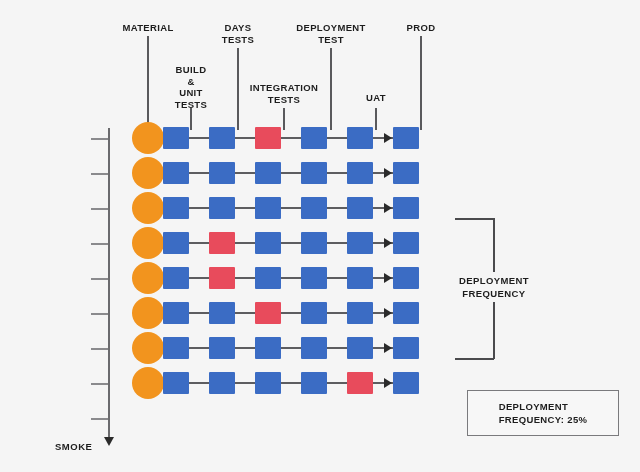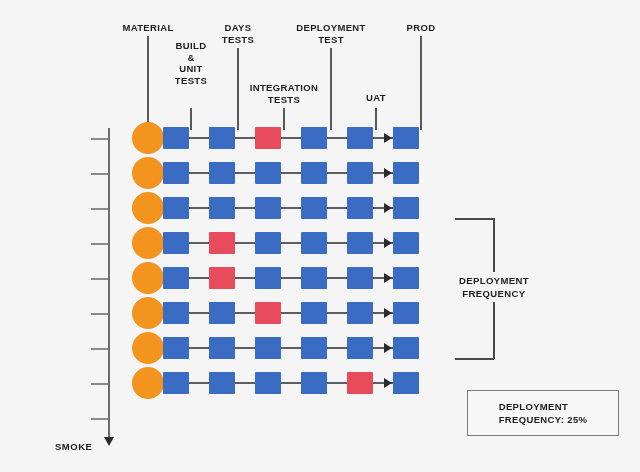--- a/index.html
+++ b/index.html
@@ -127,21 +127,21 @@
   }
 </style>
 </head>
 <body>
 
 <div id="canvas">
 
   <div id="headers">
       <div class="col-label" style="left: 148px; top: 22px;">MATERIAL</div>
       <div class="leader" style="left: 147.25px; top: 36px; height: 94px;"></div>
-      <div class="col-label" style="left: 191px; top: 40px;">BUILD
+      <div class="col-label" style="left: 191px; top: 64px;">BUILD
 &amp;
 UNIT
 TESTS</div>
       <div class="leader" style="left: 190.25px; top: 108px; height: 22px;"></div>
       <div class="col-label" style="left: 238px; top: 22px;">DAYS
 TESTS</div>
       <div class="leader" style="left: 237.25px; top: 48px; height: 82px;"></div>
       <div class="col-label" style="left: 284px; top: 82px;">INTEGRATION
 TESTS</div>
       <div class="leader" style="left: 283.25px; top: 108px; height: 22px;"></div>

